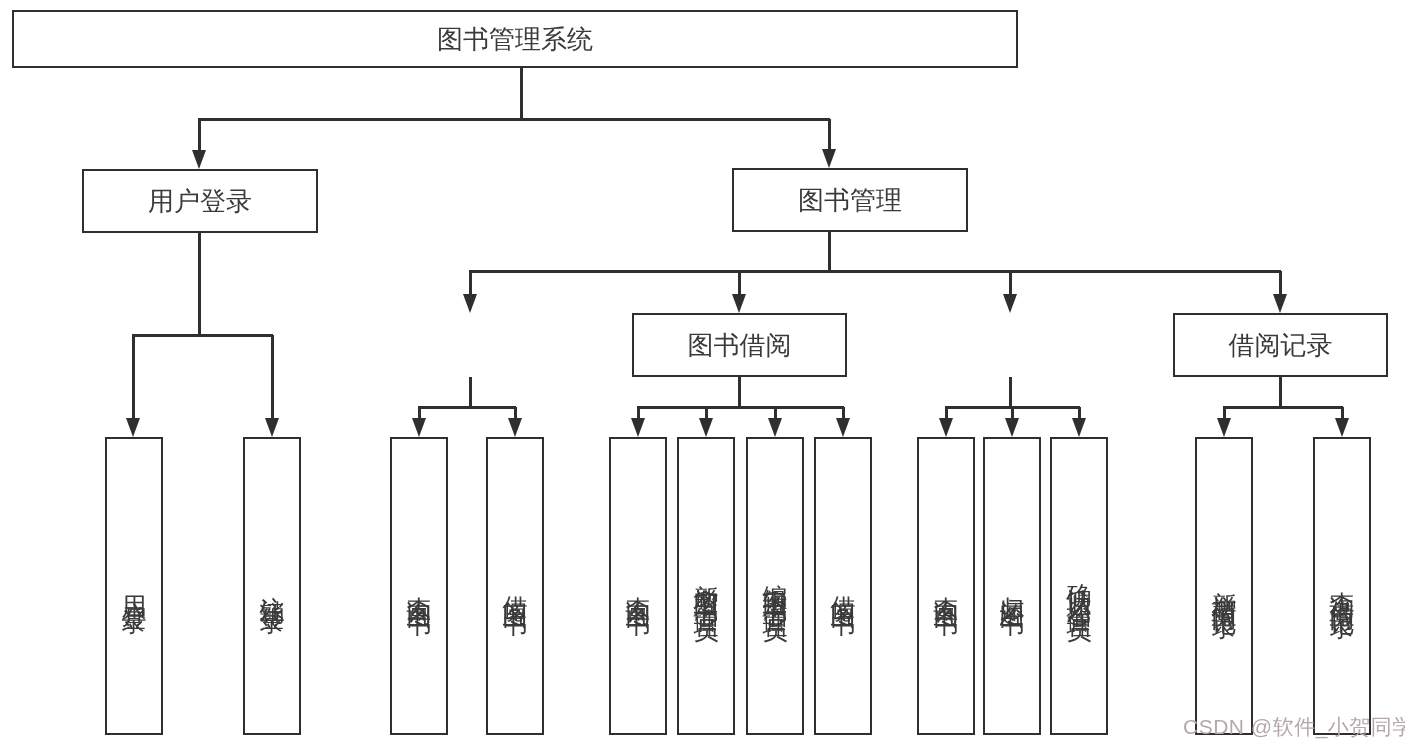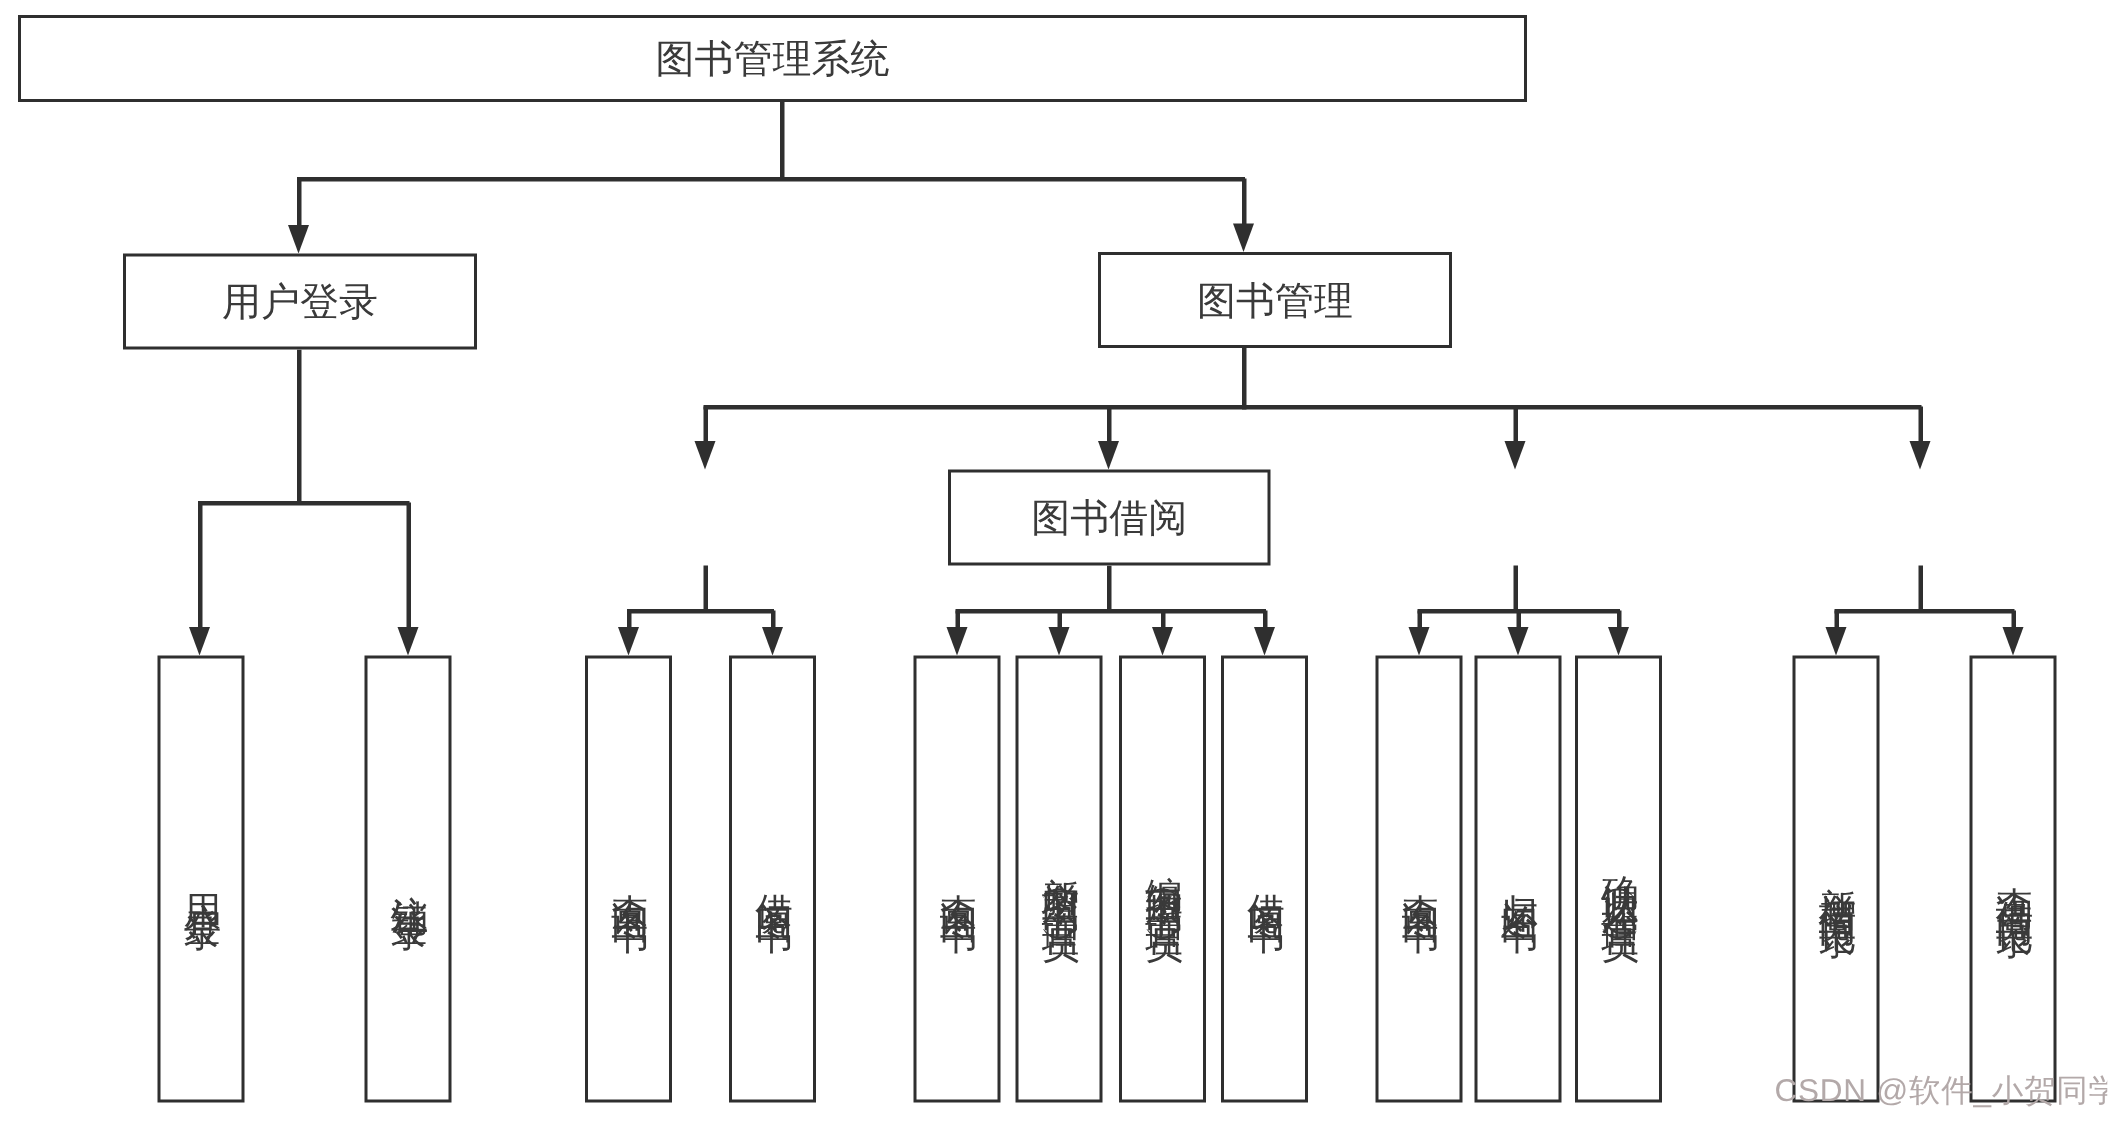--- a/index.html
+++ b/index.html
@@ -119,20 +119,23 @@
   <div class="bx hb" style="left:82px;top:169px;width:236px;height:64px">
     <span>用户登录</span>
   </div>
   <div class="bx hb" style="left:732px;top:168px;width:236px;height:64px">
     <span>图书管理</span>
   </div>
 
   <div class="bx hb" style="left:632px;top:313px;width:215px;height:64px">
     <span>图书借阅</span>
   </div>
+  <div class="bx hb" style="left:1173px;top:313px;width:215px;height:64px">
+    <span>借阅记录</span>
+  </div>
 
   <div class="bx vb" style="left:105px">
     <span>用户登录</span>
   </div>
   <div class="bx vb" style="left:243px">
     <span>注销登录</span>
   </div>
 
   <div class="bx vb" style="left:390px">
     <span>查询图书</span>

